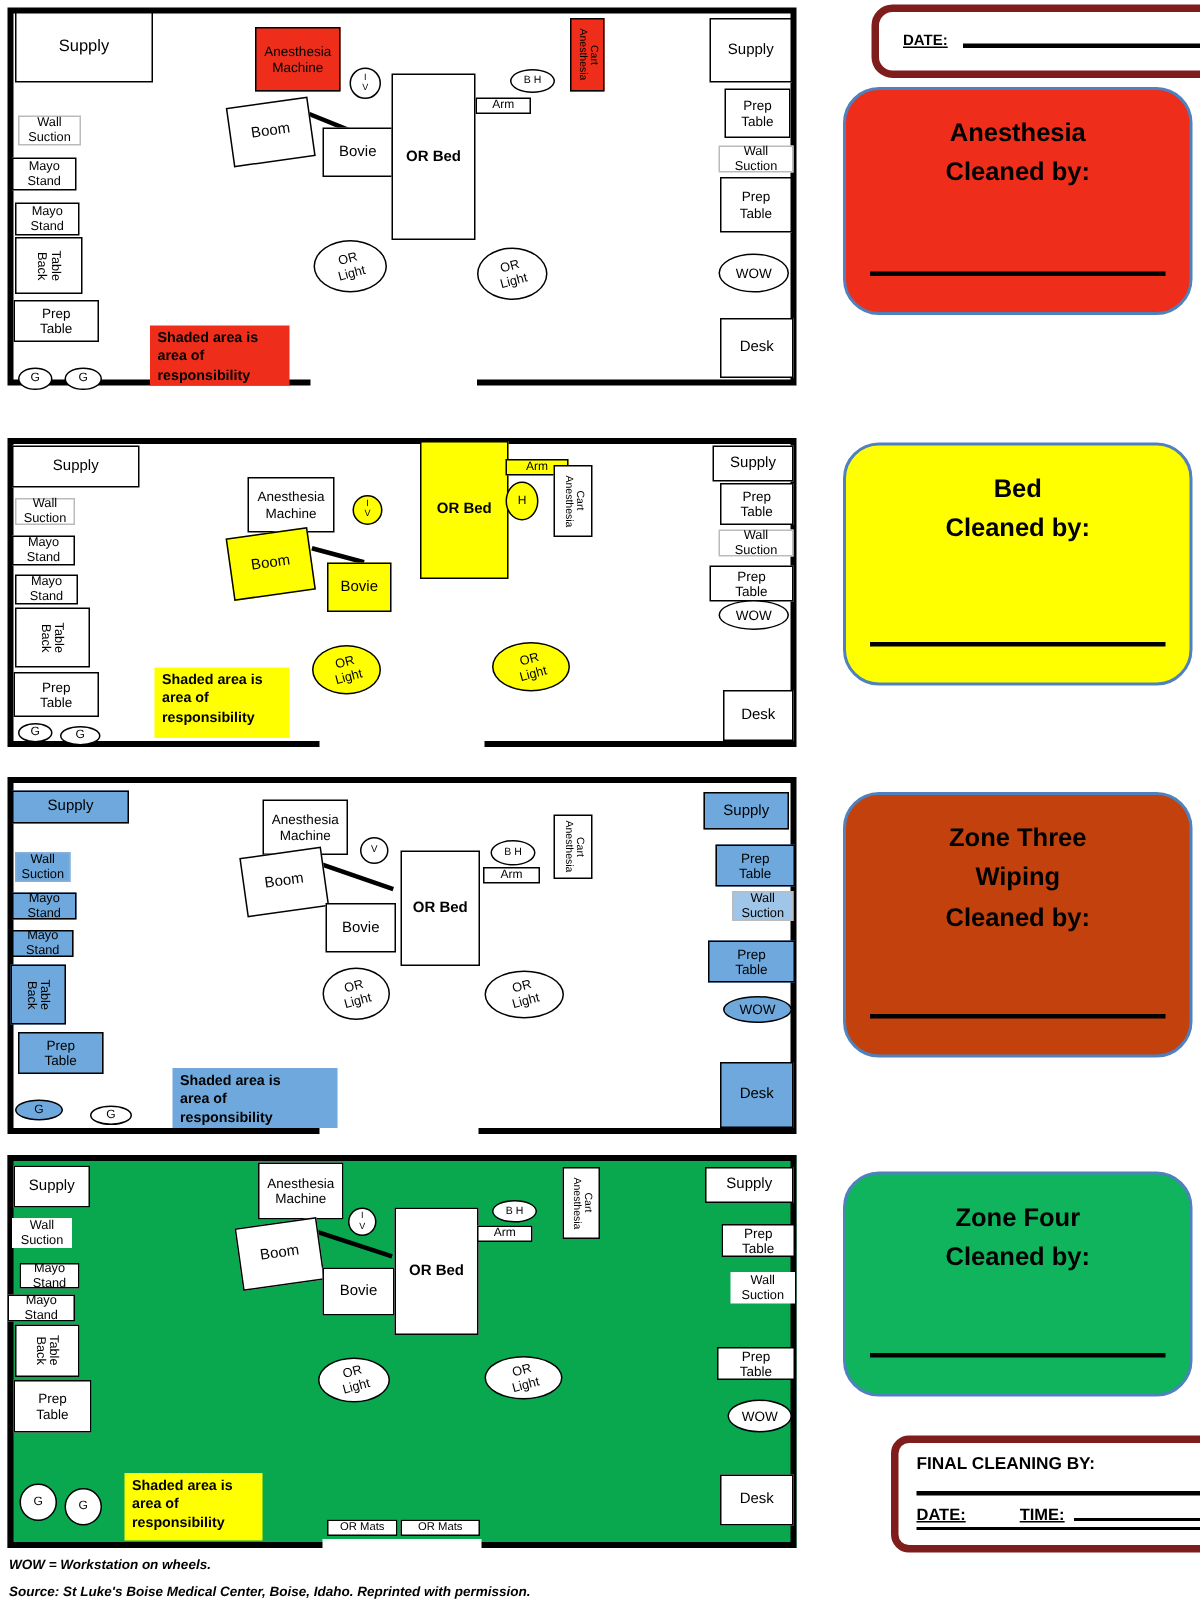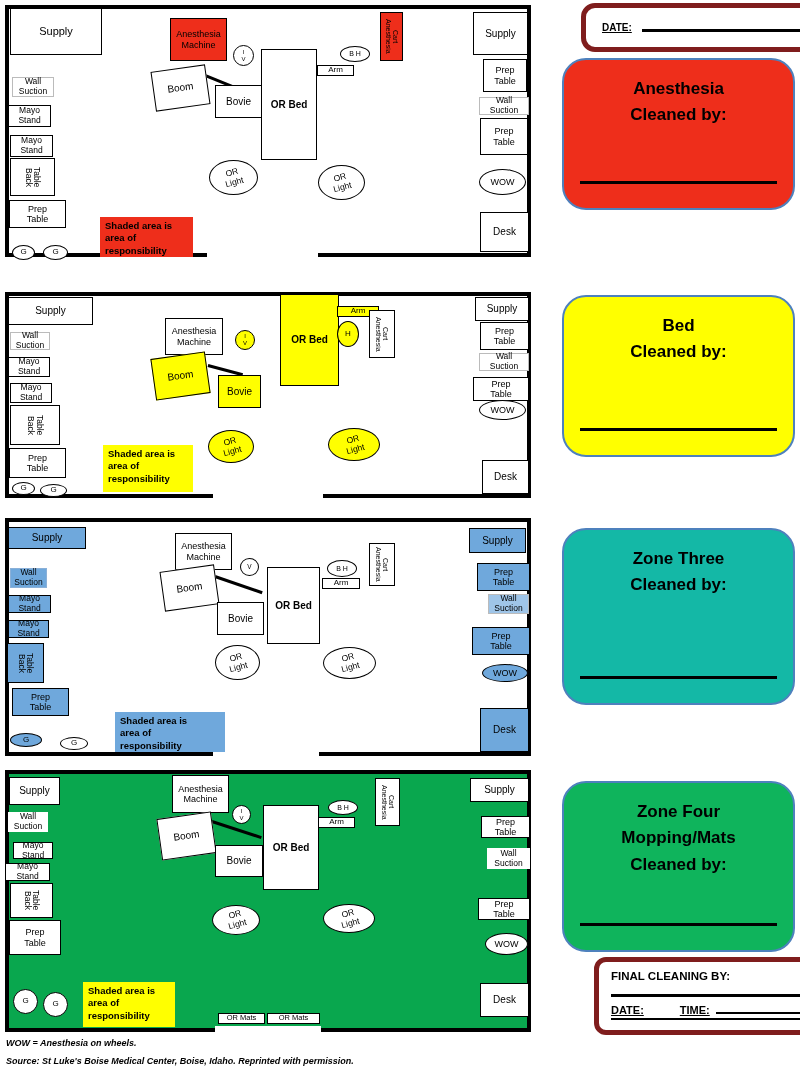--- a/index.html
+++ b/index.html
@@ -20,21 +20,21 @@
   .date-box{left:555px;top:3px;width:240px;height:49px;border-radius:14px;
             display:flex;align-items:center;padding:0 16px;gap:10px;}
   .date-label{font-weight:bold;font-size:10px;text-decoration:underline;}
   .fill-line{flex:1;height:3px;background:#000;margin-top:6px;}
   .zone-box{position:absolute;left:562px;width:233px;border:2.5px solid #4E81BD;border-radius:24px;
             box-sizing:border-box;text-align:center;font-weight:bold;font-size:17px;line-height:1.55;
             padding-top:16px;}
   .z1{top:58px;height:152px;}
   .z2{top:295px;height:162px;}
   .z3{top:528px;height:177px;}
-  .z4{top:781px;height:171px;}
+  .z4{top:781px;height:150px;}
   .sig-line{position:absolute;left:7%;right:7%;bottom:24px;height:3px;background:#000;}
   .final-box{left:568px;top:957px;width:227px;height:78px;border-radius:12px;padding:8px 12px;}
   .final-title{font-weight:bold;font-size:11.5px;}
   .final-line{height:2.5px;background:#000;margin-top:12px;}
   .final-row{display:flex;align-items:flex-end;margin-top:7px;font-weight:bold;font-size:11px;gap:6px;}
   .final-row .u{text-decoration:underline;}
   .final-row .time{margin-left:30px;}
   .final-row .fill-line{height:2px;margin-bottom:2px;margin-top:0;}
   .final-line.bottom{margin-top:2px;}
   .footnote{position:absolute;left:6px;font-style:italic;font-weight:bold;font-size:9px;}
@@ -435,39 +435,39 @@
     <div>Cleaned by:</div>
     <span class="sig-line"></span>
   </div>
 
   <div class="zone-box z2" style="background: rgb(255, 255, 0);">
     <div>Bed</div>
     <div>Cleaned by:</div>
     <span class="sig-line"></span>
   </div>
 
-  <div class="zone-box z3" style="background: #14b8a6;">
+  <div class="zone-box z3" style="background: #c2410c;">
     <div>Zone Three</div>
+    <div>Wiping</div>
     <div>Cleaned by:</div>
     <span class="sig-line"></span>
   </div>
 
   <div class="zone-box z4" style="background: rgb(15, 180, 92);">
     <div>Zone Four</div>
-    <div>Mopping/Mats</div>
     <div>Cleaned by:</div>
     <span class="sig-line"></span>
   </div>
 
   <div class="panel-box final-box">
     <div class="final-title">FINAL CLEANING BY:</div>
     <div class="final-line"></div>
     <div class="final-row">
       <span class="u">DATE:</span>
       <span class="u time">TIME:</span>
       <span class="fill-line"></span>
     </div>
     <div class="final-line bottom"></div>
   </div>
 
-  <div class="footnote f1">WOW = Anesthesia on wheels.</div>
+  <div class="footnote f1">WOW = Workstation on wheels.</div>
   <div class="footnote f2">Source: St Luke's Boise Medical Center, Boise, Idaho. Reprinted with permission.</div>
 </div>
 
 </body></html>

